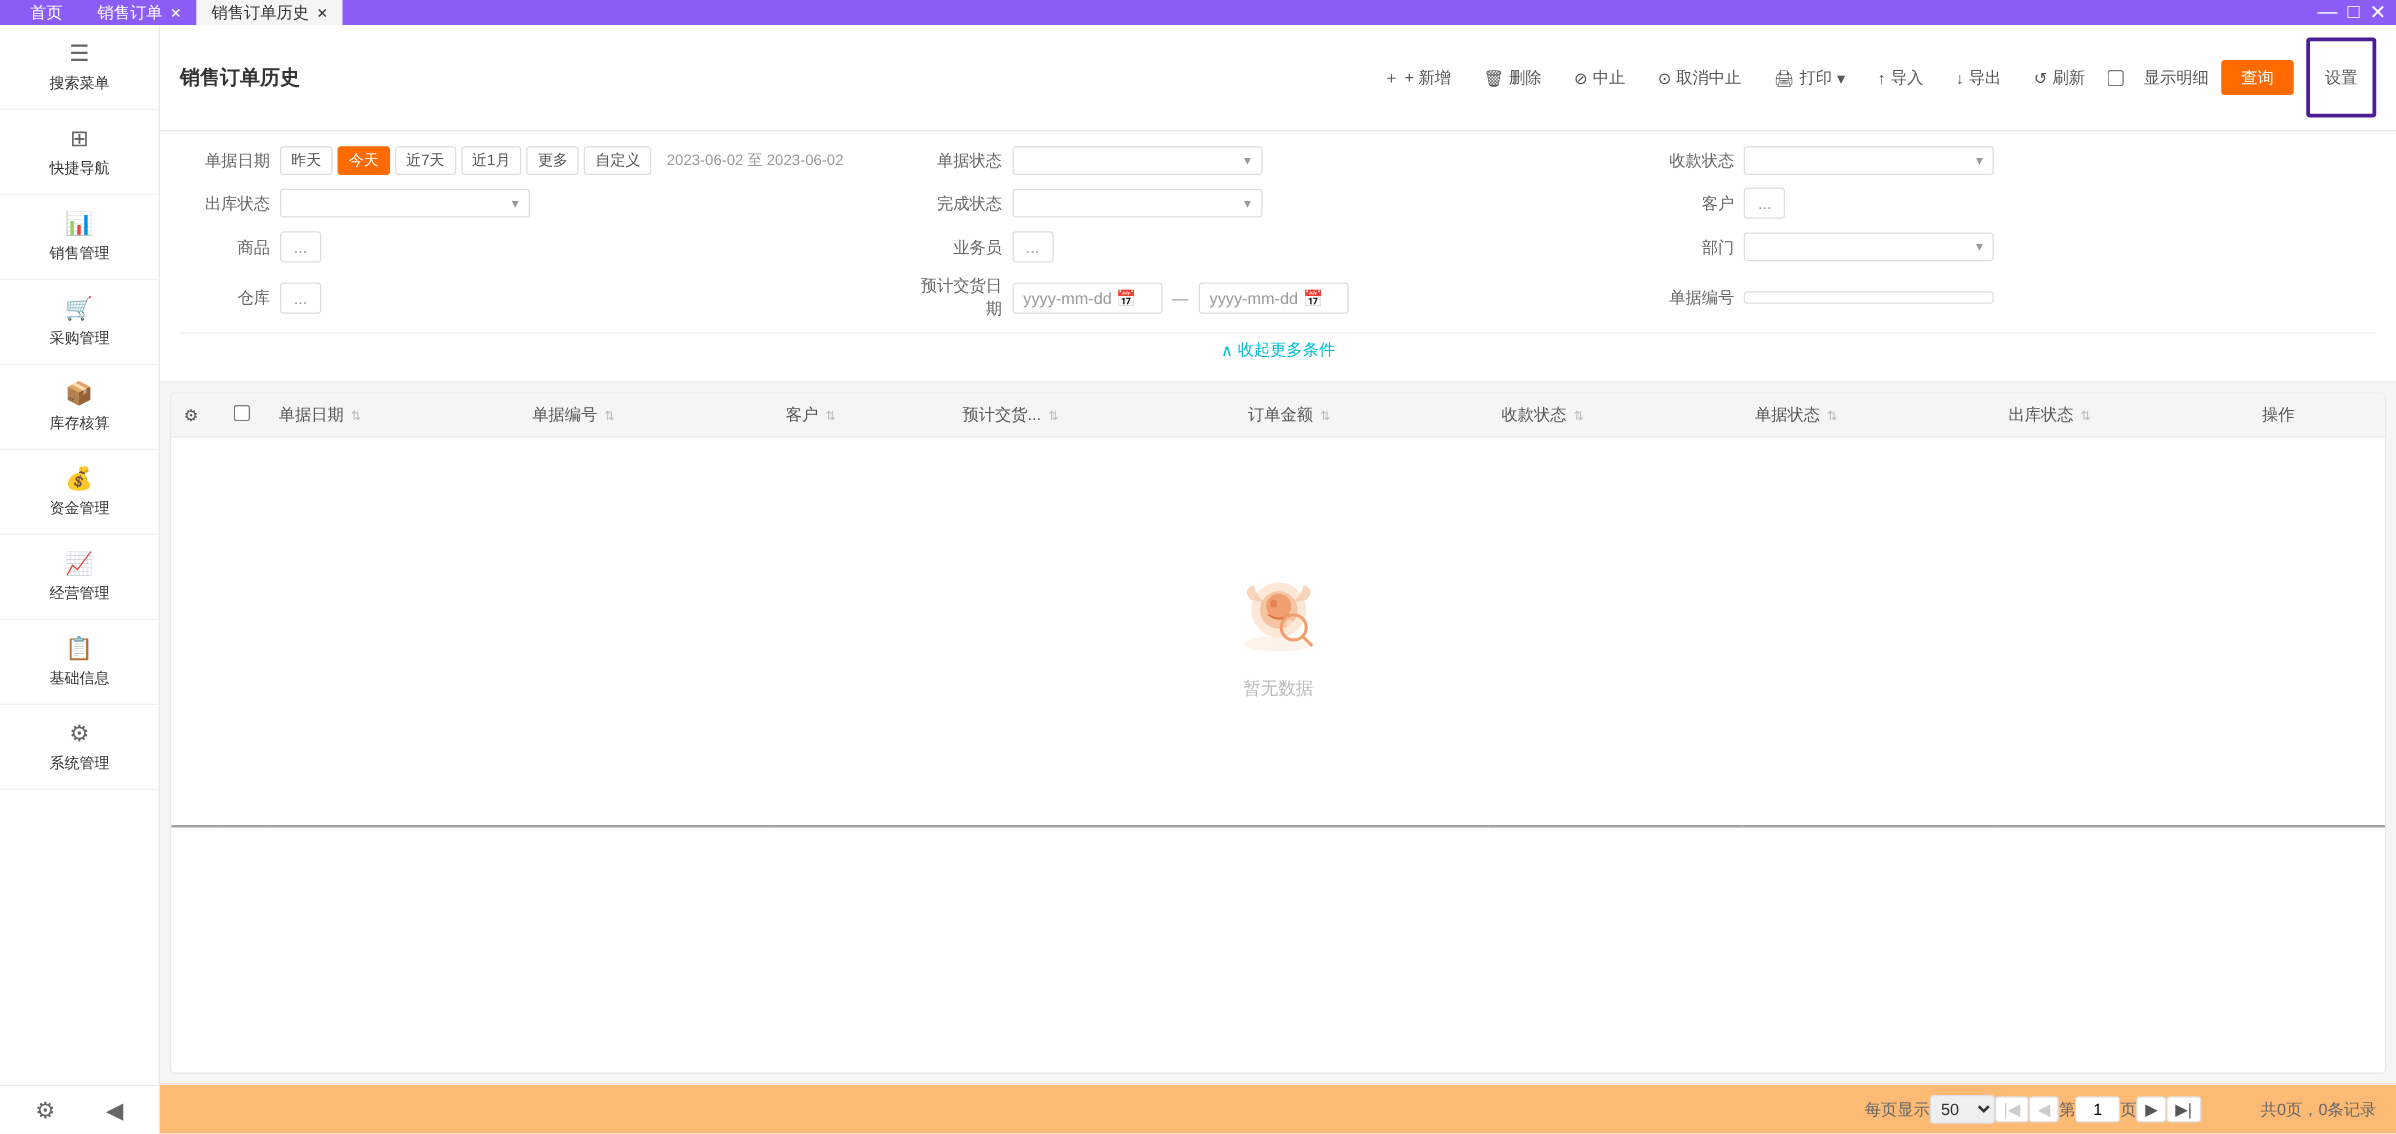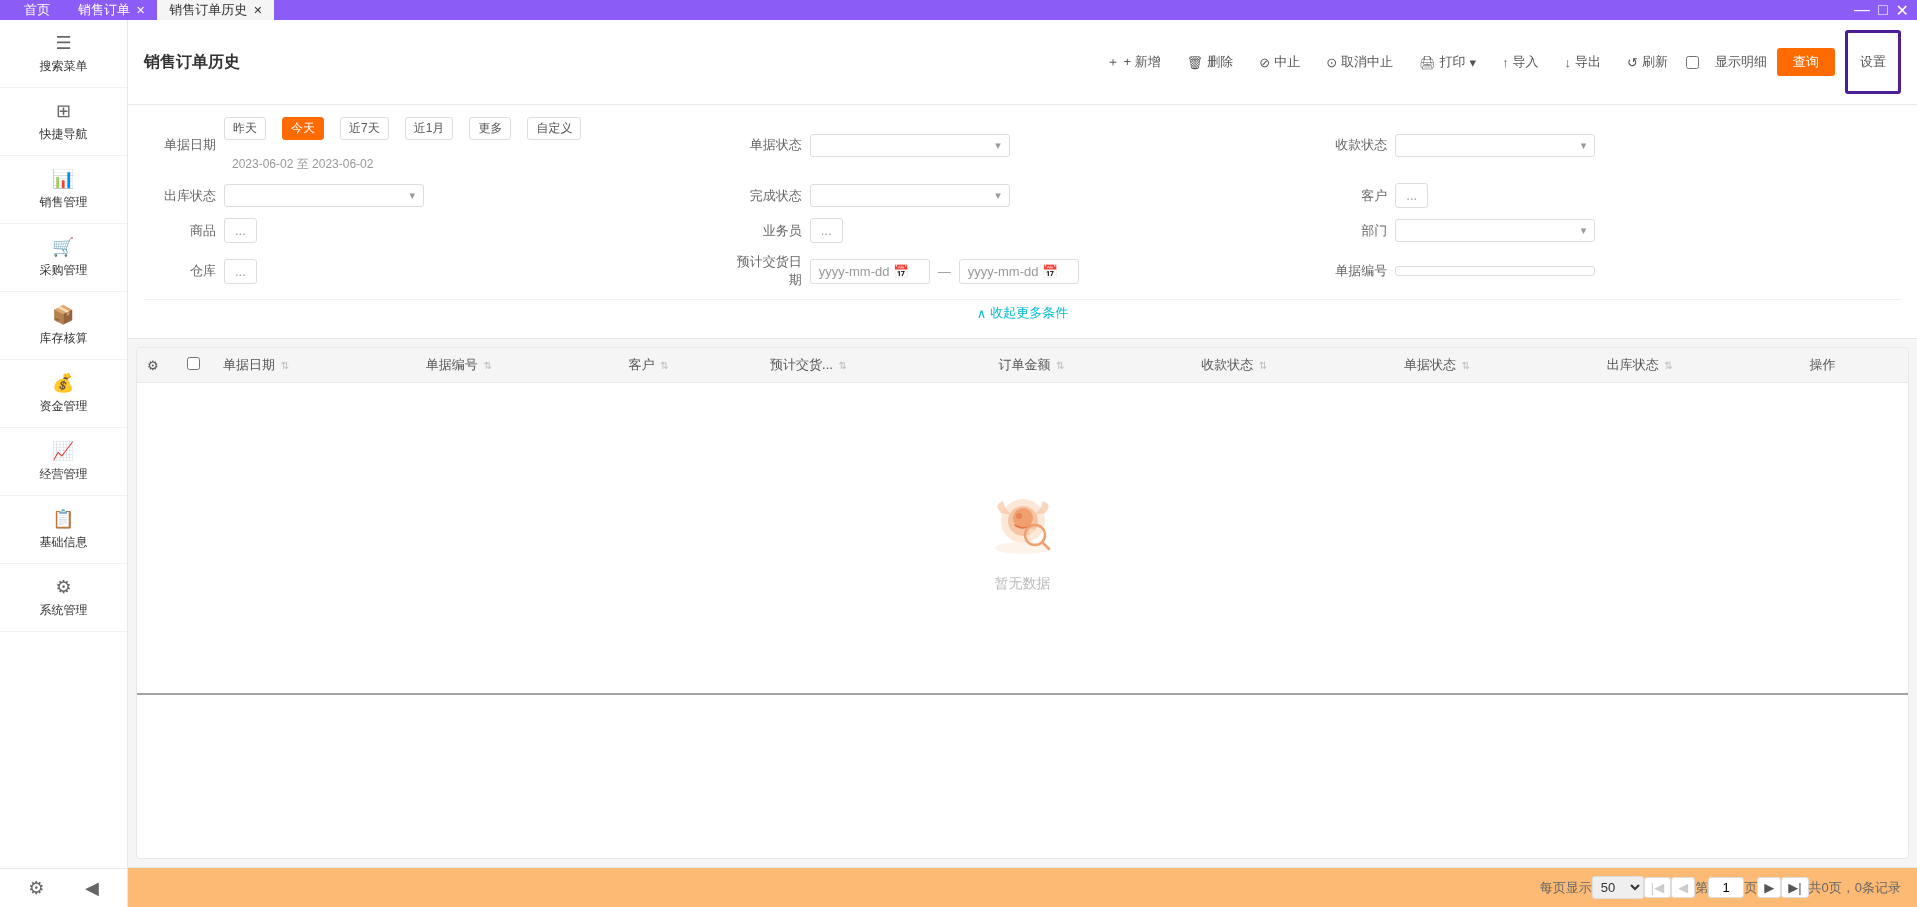--- a/index.html
+++ b/index.html
@@ -181,21 +181,21 @@
       flex-shrink: 0;
     }
     .filter-control {
       flex: 1;
       display: flex;
       align-items: center;
     }
     .date-shortcuts {
       display: flex;
       align-items: center;
-      gap: 16px;
+      gap: 4px;
       flex-wrap: wrap;
     }
     .date-btn {
       padding: 2px 8px;
       border: 1px solid #ddd;
       border-radius: 3px;
       background: white;
       cursor: pointer;
       font-size: 12px;
       color: #555;
@@ -344,21 +344,21 @@
     }
     .page-nav-btn:disabled { color: #ccc; cursor: default; }
     .page-input {
       border: 1px solid #ddd;
       border-radius: 3px;
       padding: 2px 6px;
       width: 36px;
       text-align: center;
       font-size: 13px;
     }
-    .total-info { color: #666; font-size: 13px; }
+    .total-info { color: #666; font-size: 13px; margin-left: 48px; }
   </style>
 </head>
 <body>
 
 <div class="top-bar">
   <div class="tab-home">首页</div>
   <div class="tab-item">
     <span>销售订单</span>
     <span class="close-icon">✕</span>
   </div>

